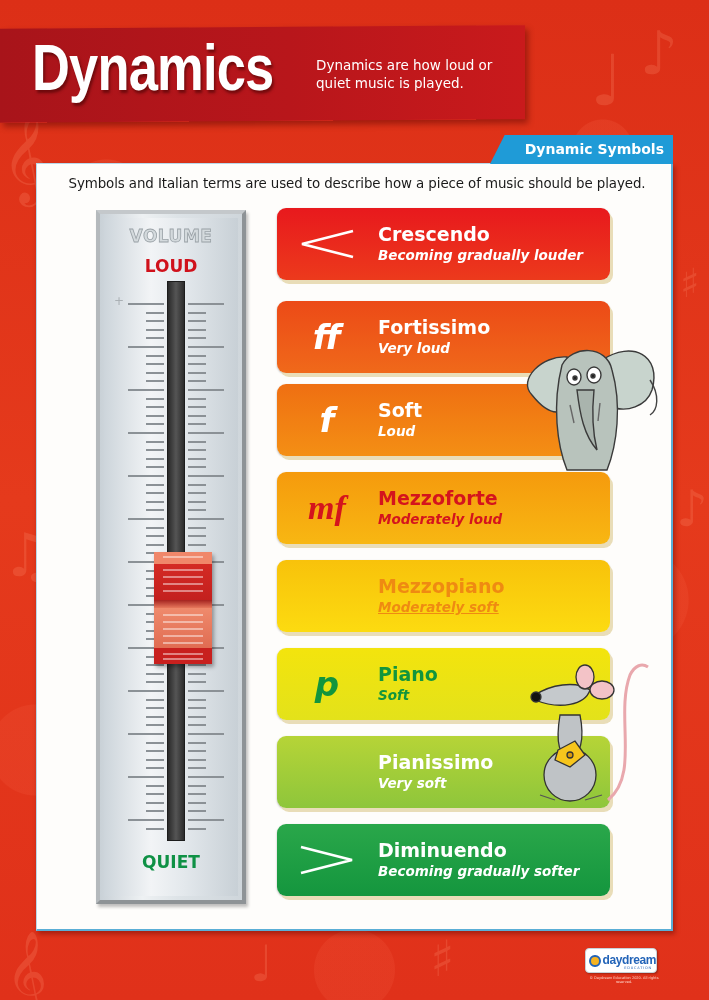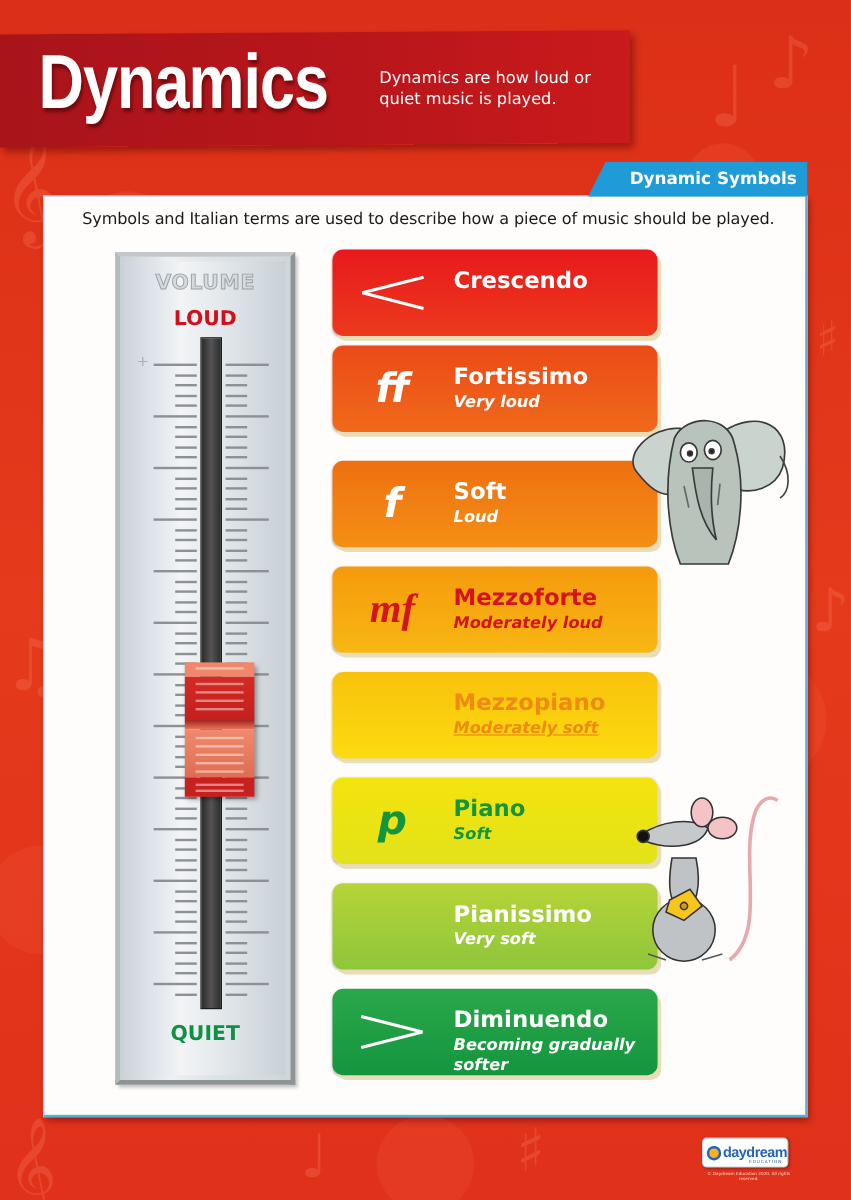--- a/index.html
+++ b/index.html
@@ -104,21 +104,21 @@
   .knob-seg { position: absolute; left: 0; width: 100%; }
   .knob .s1 { top: 0; height: 12px; background: #f0876a; }
   .knob .s2 { top: 12px; height: 36px; background: linear-gradient(180deg, #d42a24, #c3201e); }
   .knob .s3 { top: 48px; height: 8px; background: linear-gradient(180deg, #a4231f, #e7785c); }
   .knob .s4 { top: 56px; height: 40px; background: linear-gradient(180deg, #ef8a6c, #e06c52); }
   .knob .s5 { top: 96px; height: 16px; background: #c8201e; }
   .kline { position: absolute; left: 9px; width: 40px; height: 2px; background: rgba(255,255,255,0.45); }
 
   
   .card {
-    position: absolute; left: 277px; width: 271px; height: 72px;
+    position: absolute; left: 277px; width: 333px; height: 72px;
     border-radius: 9px;
     box-shadow: 3px 4px 0 #e9ddb8, 0 1px 2px rgba(0,0,0,0.3);
   }
   .card .sym {
     position: absolute; left: 0; top: 0; width: 100px; height: 72px;
     display: flex; align-items: center; justify-content: center;
     font-family: "DejaVu Sans", sans-serif; font-style: italic; font-weight: bold;
     font-size: 34px;
   }
   .card .sym svg { display: block; }
@@ -337,22 +337,23 @@
 </div>
 
 <div id="cards">
   <div class="card" style="top: 208px; background: linear-gradient(rgb(232, 25, 29) 0%, rgb(236, 58, 28) 100%);">
     <div class="sym" style="color: rgb(255, 255, 255);">
       <svg width="56" height="30" viewBox="0 0 56 30">
           <polyline points="54,2 3,15 54,28" fill="none" stroke="#ffffff" stroke-width="2.6"></polyline>
         </svg>
     </div>
     <div class="term" style="color: rgb(255, 255, 255);">Crescendo</div>
-  </div>
-  <div class="card" style="top: 288px; background: linear-gradient(rgb(236, 74, 23) 0%, rgb(240, 105, 26) 100%);">
+    <div class="meaning" style="color: rgb(255, 255, 255);">Becoming gradually louder</div>
+  </div>
+  <div class="card" style="top: 301px; background: linear-gradient(rgb(236, 74, 23) 0%, rgb(240, 105, 26) 100%);">
     <div class="sym" style="color: rgb(255, 255, 255);">ff</div>
     <div class="term" style="color: rgb(255, 255, 255);">Fortissimo</div>
     <div class="meaning" style="color: rgb(255, 255, 255);">Very loud</div>
   </div>
   <div class="card" style="top: 384px; background: linear-gradient(rgb(239, 111, 18) 0%, rgb(244, 143, 20) 100%);">
     <div class="sym" style="color: rgb(255, 255, 255);">f</div>
     <div class="term" style="color: rgb(255, 255, 255);">Soft</div>
     <div class="meaning" style="color: rgb(255, 255, 255);">Loud</div>
   </div>
   <div class="card" style="top: 472px; background: linear-gradient(rgb(245, 154, 13) 0%, rgb(248, 183, 18) 100%);">

